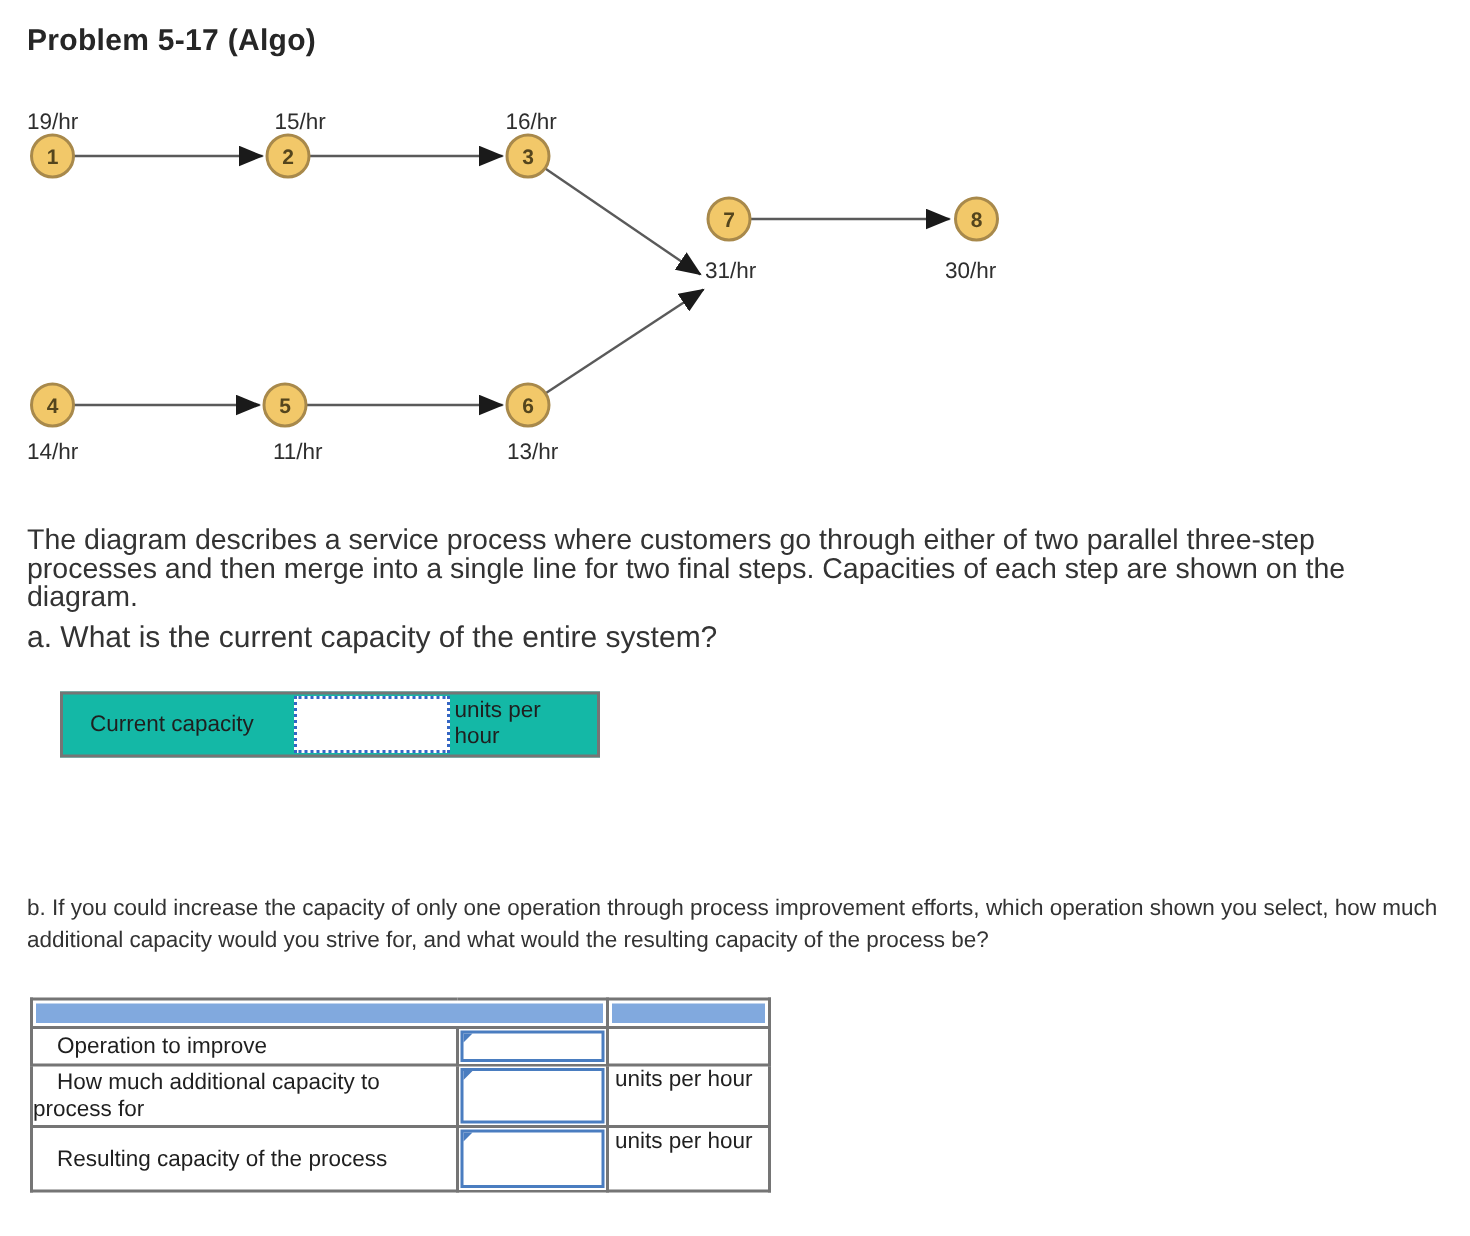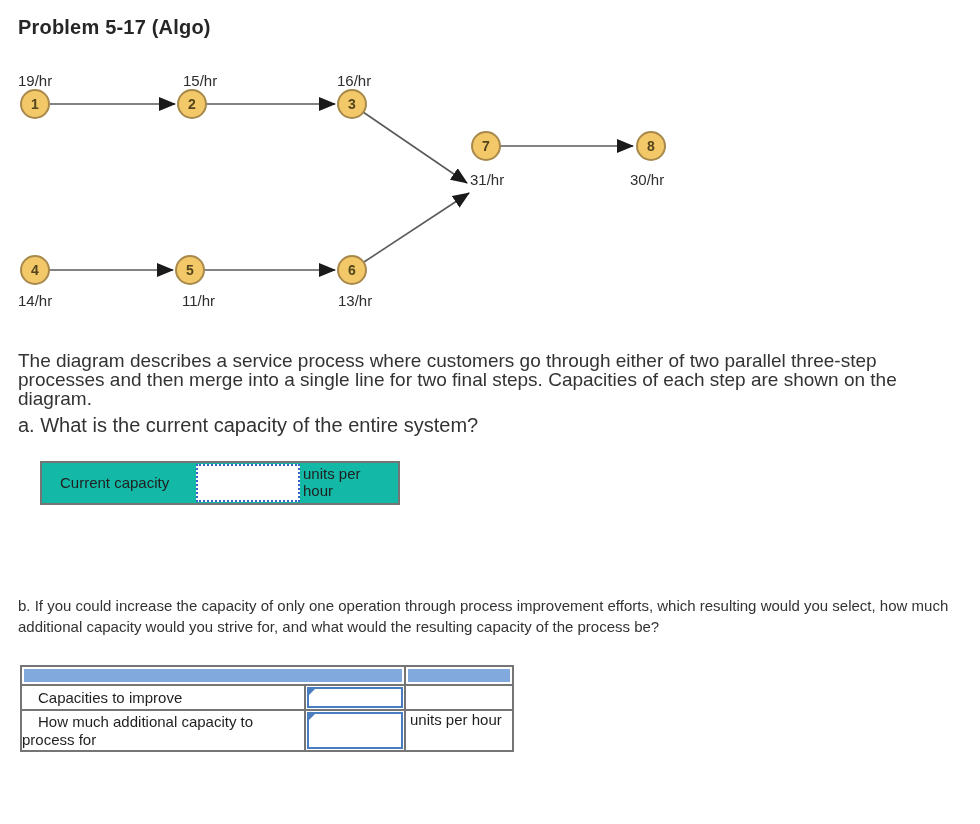--- a/index.html
+++ b/index.html
@@ -131,51 +131,60 @@
   <p class="prompt-a">a. What is the current capacity of the entire system?</p>
 
   <div class="qa-box">
     <span class="qa-label">Current capacity</span>
     <span class="qa-input-wrap">
       <input class="qa-input" type="text" value="" style="">
     </span>
     <span class="qa-unit">units per hour</span>
   </div>
 
-  <p class="prompt-b">b. If you could increase the capacity of only one operation through process improvement efforts, which resulting would you select, how much additional capacity would you strive for, and what would the resulting capacity of the process be?</p>
+  <p class="prompt-b">b. If you could increase the capacity of only one operation through process improvement efforts, which operation shown you select, how much additional capacity would you strive for, and what would the resulting capacity of the process be?</p>
 
   <table class="qb-table">
     <colgroup>
         <col style="width:284px">
         <col style="width:100px">
         <col style="width:108px">
       </colgroup>
     <tbody>
       <tr style="height:18px;">
         <td class="hdr-cell" colspan="2">
           <div class="hdr-fill"></div>
         </td>
         <td class="hdr-cell">
           <div class="hdr-fill"></div>
         </td>
       </tr>
       <tr style="height:25px;">
-        <td class="lbl">Capacities to improve</td>
+        <td class="lbl">Operation to improve</td>
         <td class="input-cell">
           <div class="answer-box">
             <input type="text" value="" style="">
           </div>
         </td>
         <td class="unit"></td>
       </tr>
       <tr style="height:41px;">
         <td class="lbl">How much additional capacity to process for</td>
         <td class="input-cell">
           <div class="answer-box">
             <input type="text" value="" style="">
           </div>
         </td>
         <td class="unit">units per hour</td>
       </tr>
+      <tr style="height:43px;">
+        <td class="lbl">Resulting capacity of the process</td>
+        <td class="input-cell">
+          <div class="answer-box">
+            <input type="text" value="" style="">
+          </div>
+        </td>
+        <td class="unit">units per hour</td>
+      </tr>
     </tbody>
   </table>
 
 </div>
 
 </body></html>

